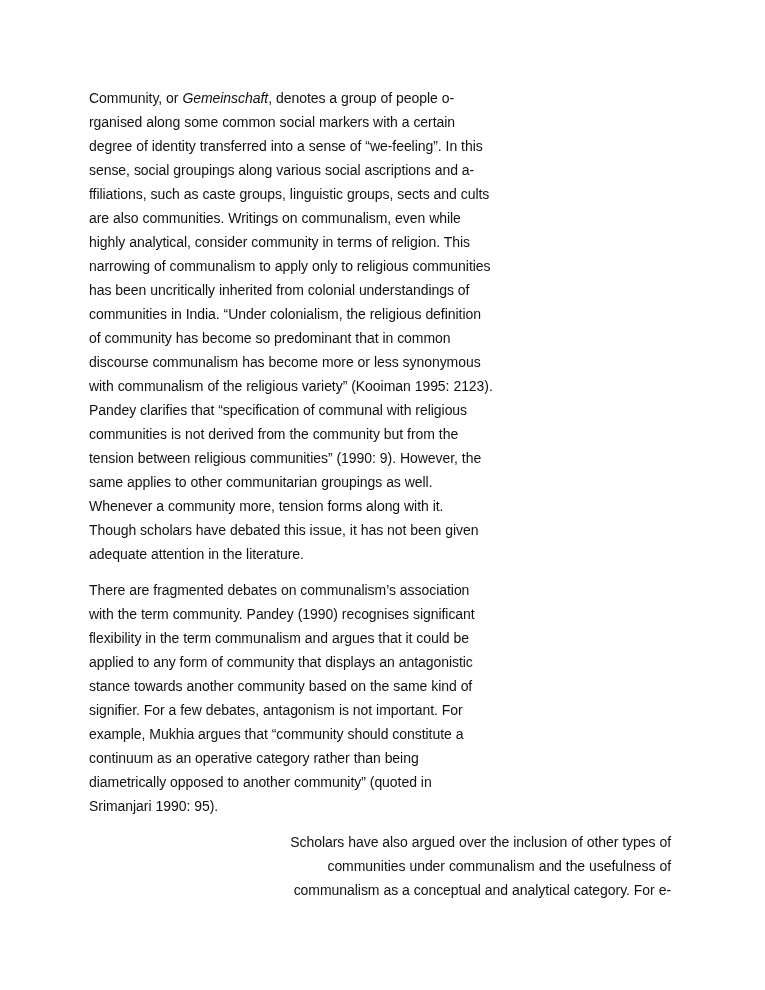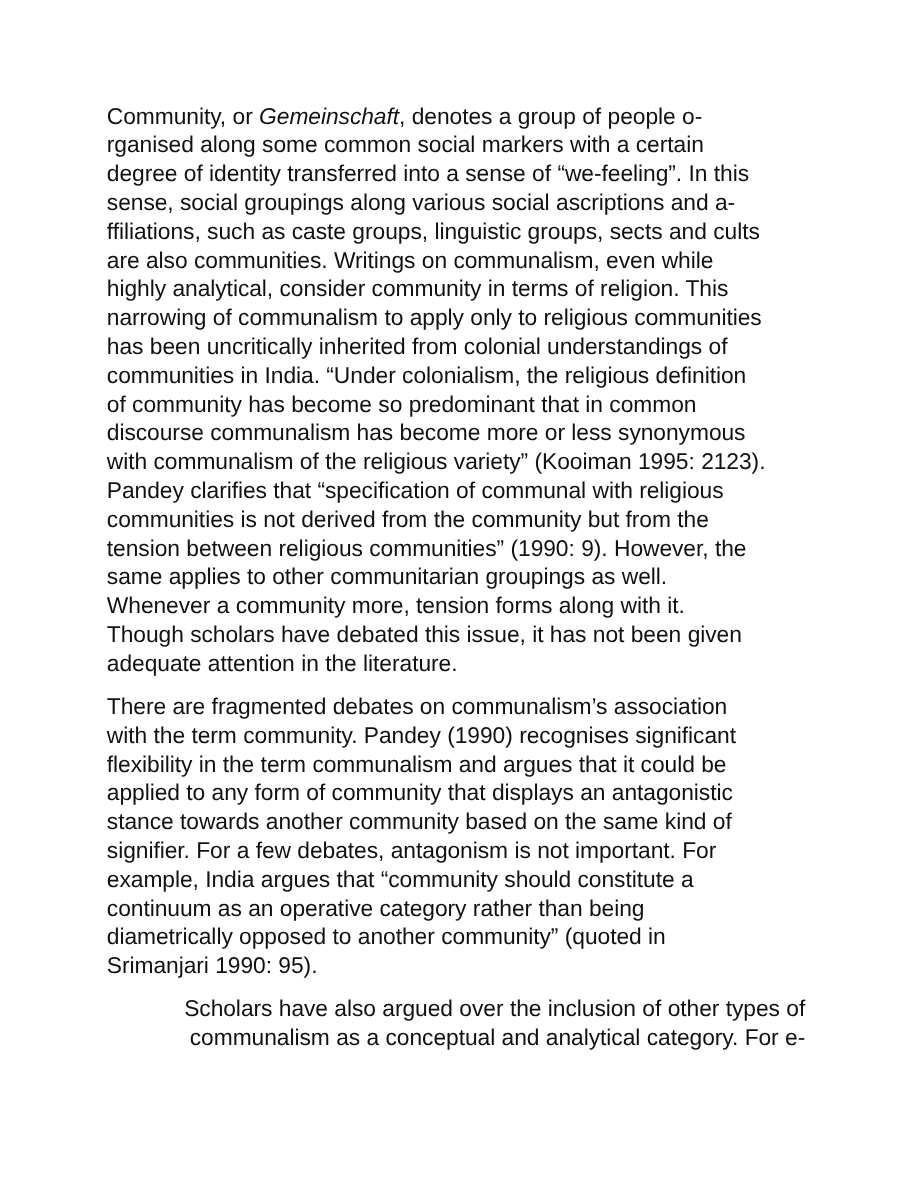--- a/index.html
+++ b/index.html
@@ -19,21 +19,21 @@
     overflow: hidden;
     box-sizing: border-box;
   }
   .text-column {
     position: absolute;
     left: 89px;
     top: 86px;
     width: 582px;
   }
   .para {
-    font-size: 19px;
+    font-size: 14px;
     line-height: 24px;
     color: #111111;
     margin: 0 0 12px 0;
     text-align: left;
     letter-spacing: -0.05px;
     word-spacing: 0.1px;
     -webkit-font-smoothing: antialiased;
   }
   .para:last-child {
     margin-bottom: 0;
@@ -76,25 +76,26 @@
       <span class="ln">adequate attention in the literature.</span>
     </p>
 
     <p class="para">
       <span class="ln">There are fragmented debates on communalism’s association</span>
       <span class="ln">with the term community. Pandey (1990) recognises significant</span>
       <span class="ln">flexibility in the term communalism and argues that it could be</span>
       <span class="ln">applied to any form of community that displays an antagonistic</span>
       <span class="ln">stance towards another community based on the same kind of</span>
       <span class="ln">signifier. For a few debates, antagonism is not important. For</span>
-      <span class="ln">example, India argues that “community should constitute a</span>
+      <span class="ln">example, Mukhia argues that “community should constitute a</span>
       <span class="ln">continuum as an operative category rather than being</span>
       <span class="ln">diametrically opposed to another community” (quoted in</span>
       <span class="ln">Srimanjari 1990: 95).</span>
     </p>
 
     <p class="para">
       <span class="ln">Scholars have also argued over the inclusion of other types of</span>
+      <span class="ln">communities under communalism and the usefulness of</span>
       <span class="ln">communalism as a conceptual and analytical category. For e-</span>
     </p>
 
   </div>
 </div>
 
 </body></html>

